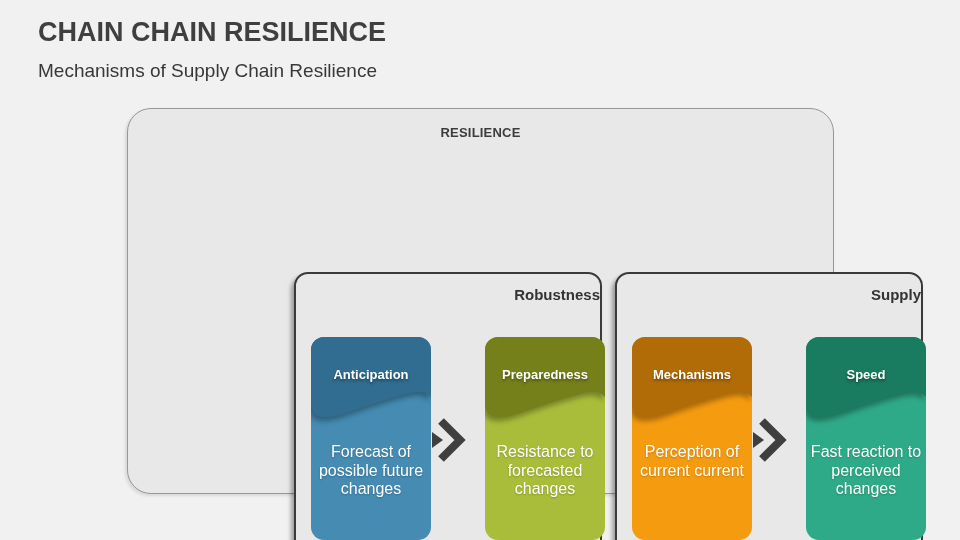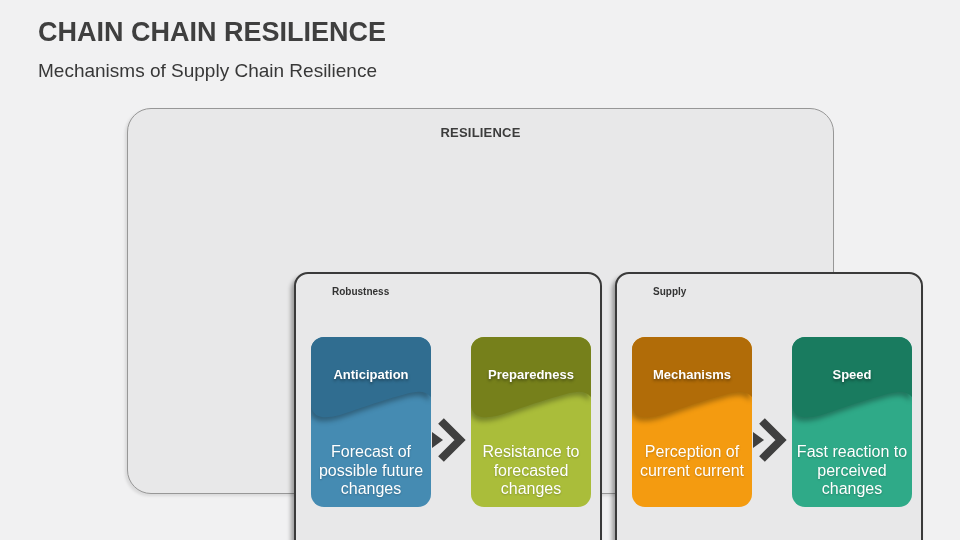--- a/index.html
+++ b/index.html
@@ -36,31 +36,31 @@
     position:absolute;top:163px;width:308px;height:309px;
     background:#e8e8e9;
     border:2px solid #3a3a3a;border-radius:14px;
     box-shadow:-3px 4px 4px rgba(0,0,0,0.35);
     box-sizing:border-box;
   }
   .group-box.robustness{left:166px;}
   .group-box.agility{left:487px;}
   .group-label{
     position:absolute;left:0;right:0;top:12px;
-    text-align:left;
-    font-size:10px;font-weight:700;color:#333333;padding-left:36px;
+    text-align:right;
+    font-size:15px;font-weight:700;color:#333333;padding-left:36px;
   }
   .card{
-    position:absolute;top:63px;width:120px;height:170px;
+    position:absolute;top:63px;width:120px;height:203px;
     border-radius:13px;
     background:var(--bottom);
     overflow:hidden;
   }
   .card.first{left:15px;}
-  .card.second{left:175px;}
+  .card.second{left:189px;}
   .wave{
     position:absolute;top:0;left:0;width:100%;height:92px;display:block;
   }
   .wave-shadow{
     fill:rgba(0,0,0,0.30);
     filter:blur(2.5px);
     transform:translate(-2px,4px);
   }
   .wave-fill{fill:var(--top);}
   .card-title{

